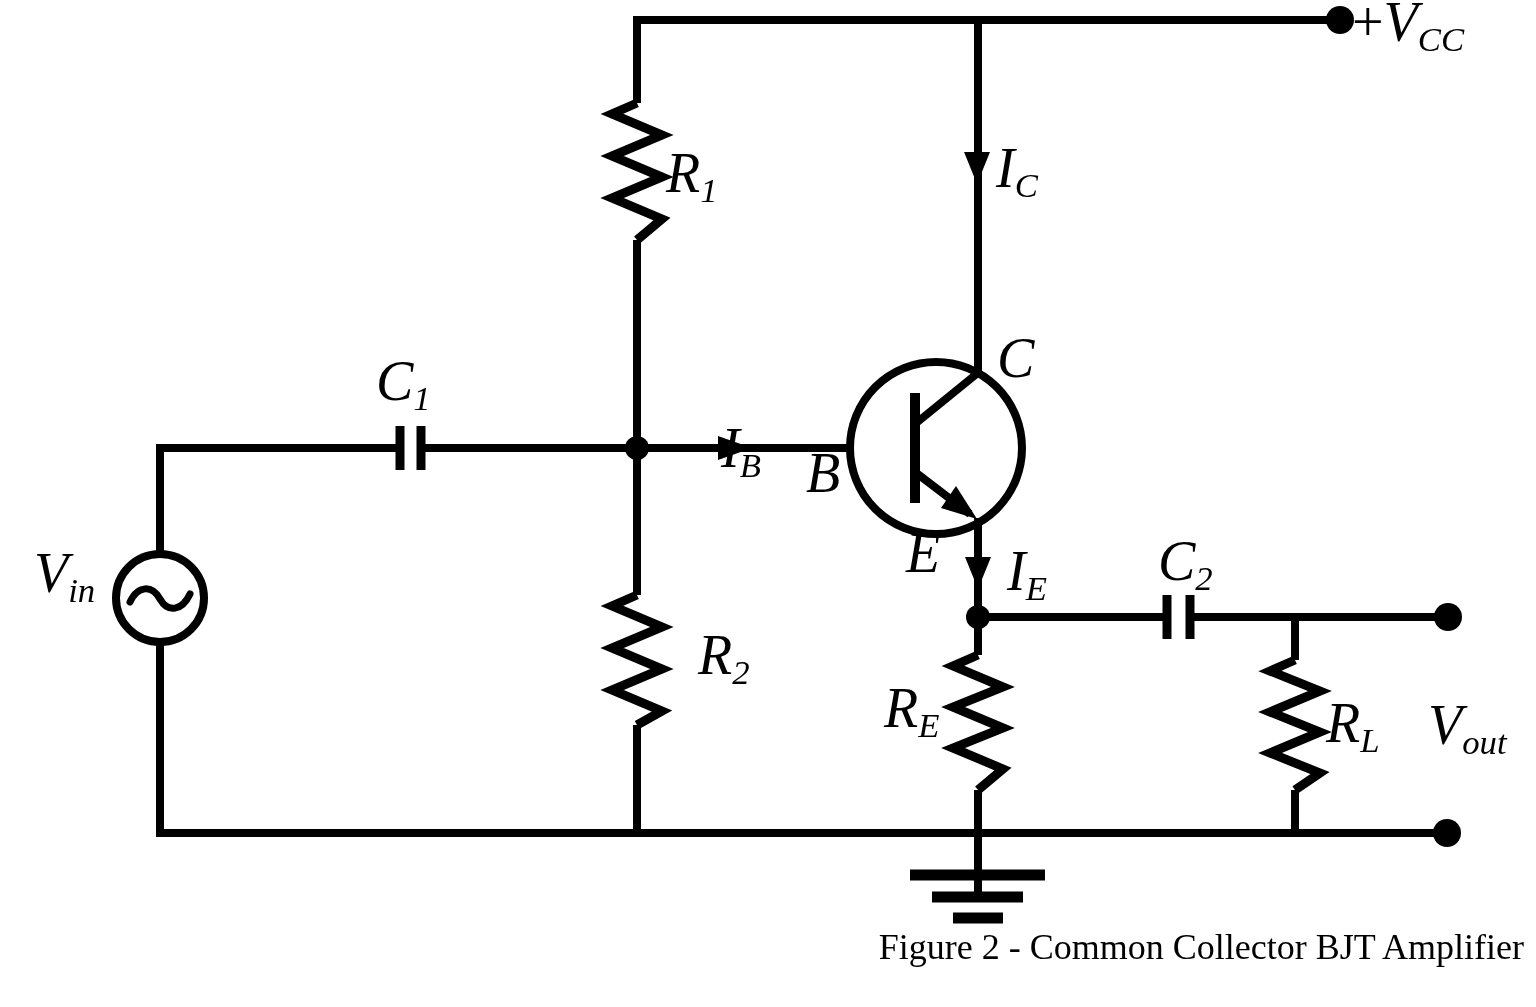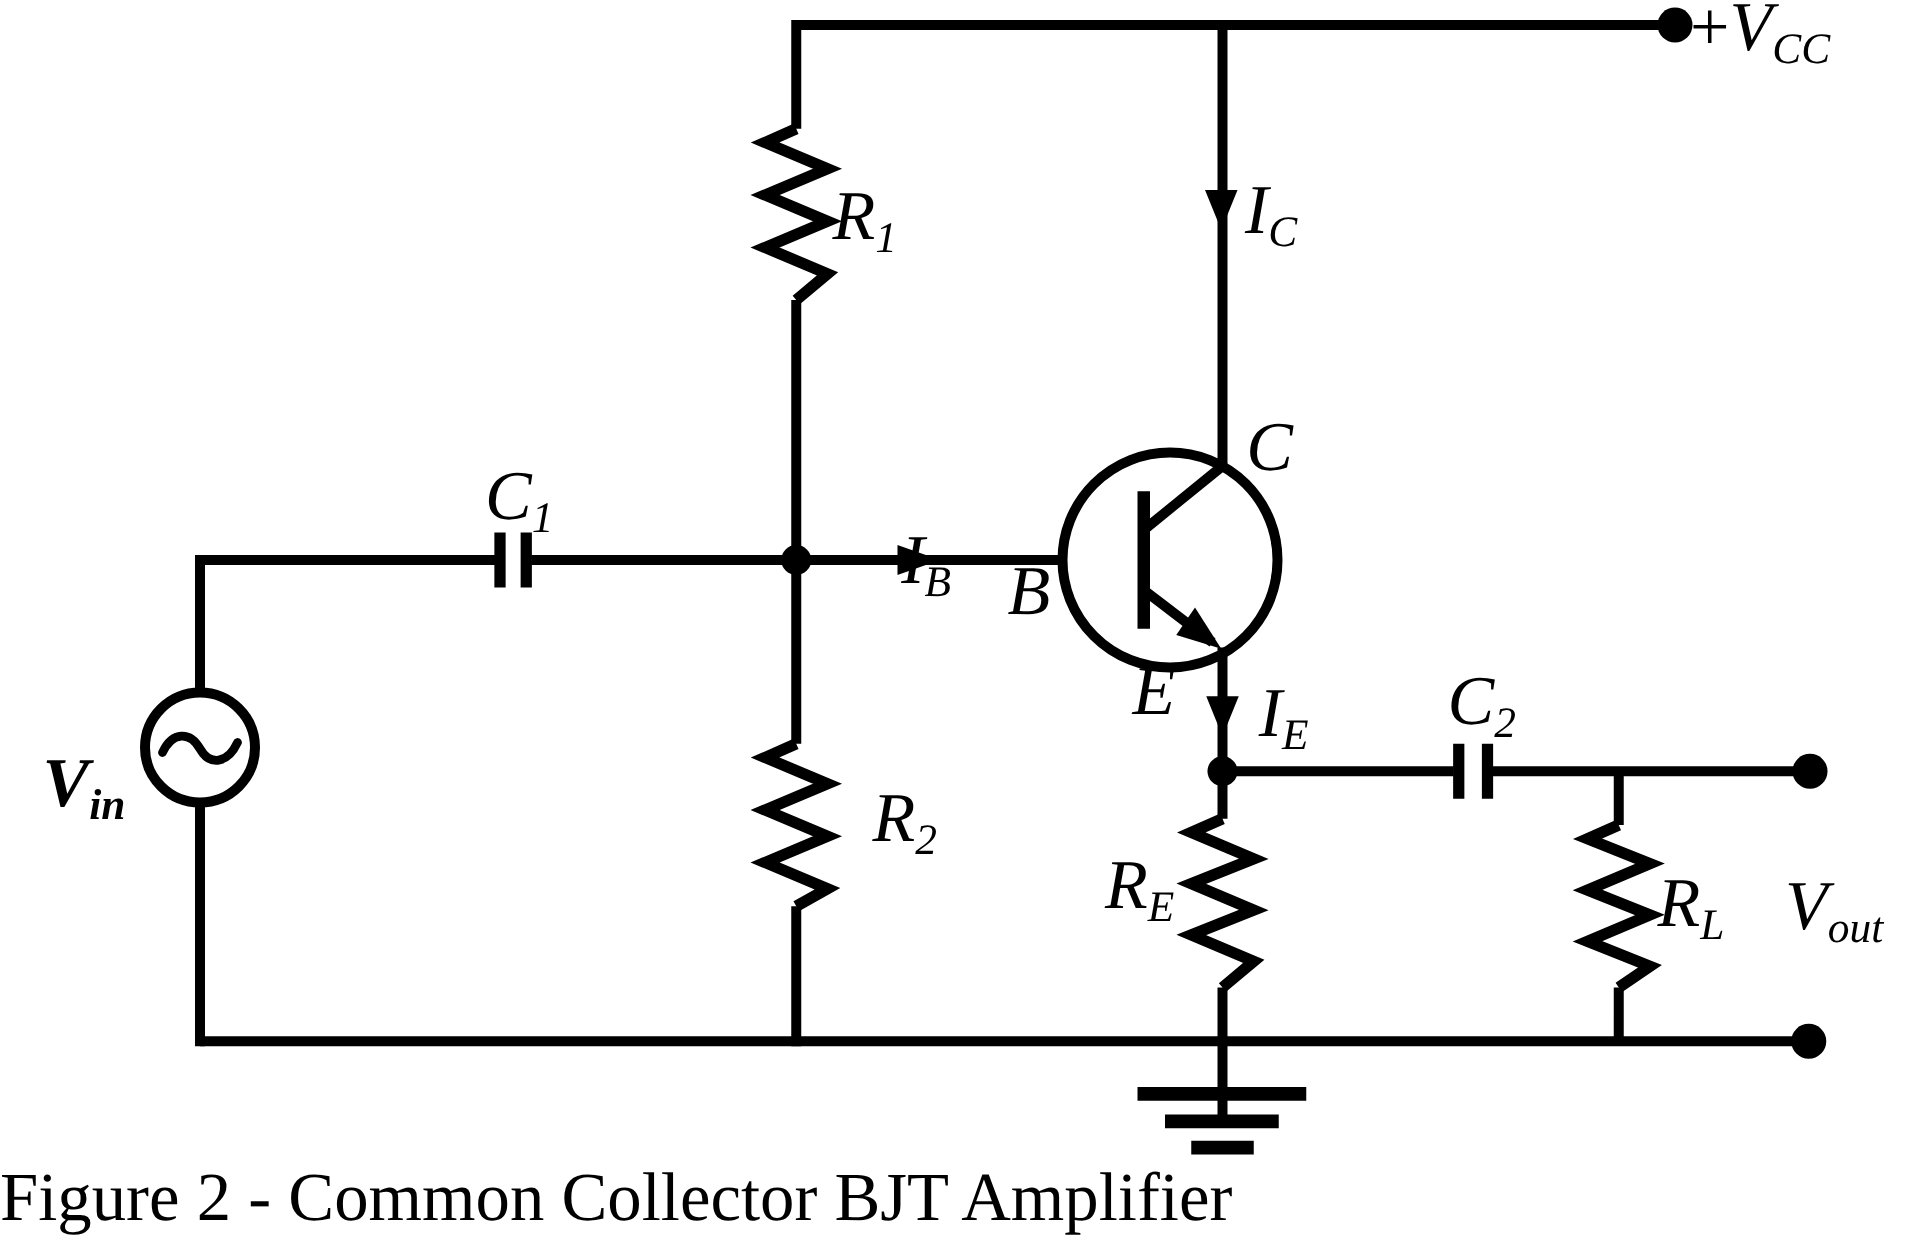--- a/index.html
+++ b/index.html
@@ -28,24 +28,24 @@
     font-size: 56px;
     line-height: 1;
     color: var(--ink);
     white-space: nowrap;
   }
   .lbl .s   { font-size: 0.62em; font-style: italic; vertical-align: -0.30em; }
   .lbl .pre { font-style: normal; }
   .caption {
     position: absolute;
     top: 928px; left: 0; width: 1524px;
-    text-align: left;
+    text-align: right;
     font-family: "Liberation Serif", serif;
     font-style: normal;
-    font-size: 55px;
+    font-size: 36px;
     line-height: 1.1;
     color: var(--ink);
   }
 </style>
 </head>
 <body style="background: rgb(255, 255, 255);">
 
 <div class="stage">
 
   <svg class="circuit" width="1536" height="1007" viewBox="0 0 1536 1007">
@@ -139,36 +139,36 @@
   </svg>
 
   <span class="lbl" style="left:1352px; top:-6px;"><span class="pre">+</span><span class="m">V</span><span class="s">CC</span></span>
 
   <span class="lbl" style="left:666px; top:145px;"><span class="m">R</span><span class="s">1</span></span>
 
   <span class="lbl" style="left:996px; top:140px;"><span class="m">I</span><span class="s">C</span></span>
 
   <span class="lbl" style="left:997px; top:330px;"><span class="m">C</span></span>
 
-  <span class="lbl" style="left:388px; top:353px;margin-top:16px;"><span class="m">C</span><span class="s">1</span></span>
+  <span class="lbl" style="left:376px; top:353px;"><span class="m">C</span><span class="s">1</span></span>
 
   <span class="lbl" style="left:721px; top:383px;margin-top:37px;"><span class="m">I</span><span class="s">B</span></span>
 
   <span class="lbl" style="left:806px; top:445px;"><span class="m">B</span></span>
 
   <span class="lbl" style="left:906px; top:525px;"><span class="m">E</span></span>
 
   <span class="lbl" style="left:986px; top:543px;margin-left:21px;"><span class="m">I</span><span class="s">E</span></span>
 
   <span class="lbl" style="left:698px; top:627px;"><span class="m">R</span><span class="s">2</span></span>
 
   <span class="lbl" style="left:1158px; top:533px;"><span class="m">C</span><span class="s">2</span></span>
 
   <span class="lbl" style="left:884px; top:680px;"><span class="m">R</span><span class="s">E</span></span>
 
   <span class="lbl" style="left:1326px; top:695px;"><span class="m">R</span><span class="s">L</span></span>
 
   <span class="lbl" style="left:1428px; top:697px;"><span class="m">V</span><span class="s">out</span></span>
 
-  <span class="lbl" style="left:34px; top:599px;font-weight:bold;"><span class="m">V</span><span class="s">in</span></span>
+  <span class="lbl" style="left:34px; top:545px;"><span class="m">V</span><span class="s">in</span></span>
 
   <div class="caption">Figure 2 - Common Collector BJT Amplifier</div>
 </div>
 
 </body></html>

